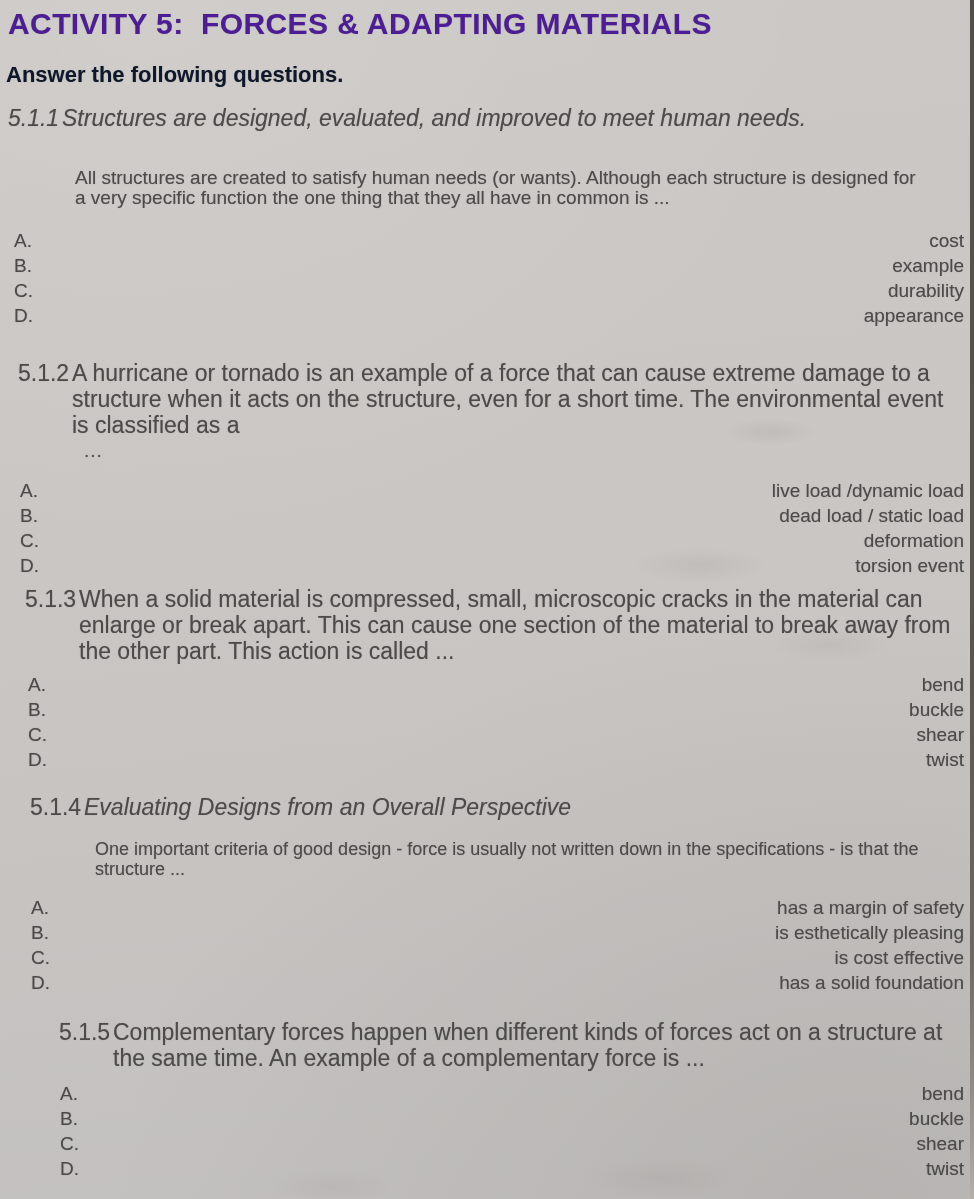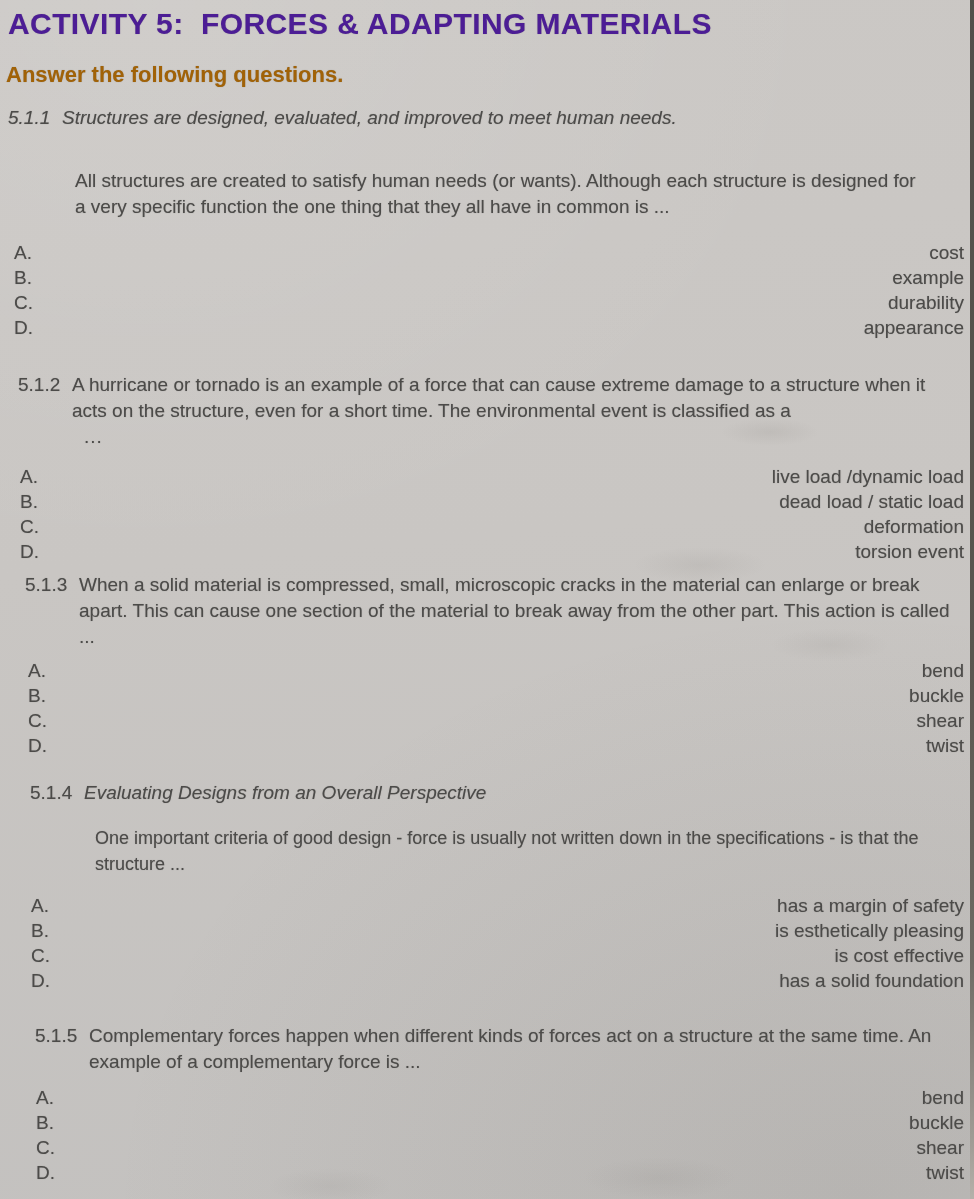--- a/index.html
+++ b/index.html
@@ -49,49 +49,49 @@
     line-height: 36px;
     letter-spacing: 0.4px;
     color: #4c1d95;
     white-space: pre-wrap;
   }
   .subtitle {
     margin: 20px 0 16px 6px;
     font-size: 22px;
     font-weight: bold;
     line-height: 26px;
-    color: #a16207;
+    color: #0f172a;
   }
   .q { --x: 8px; --optx: 14px; }
   .s1 { --x: 8px;  --optx: 14px; margin-top: 17px; }
   .s2 { --x: 18px; --optx: 20px; margin-top: 32px; }
   .s3 { --x: 25px; --optx: 28px; margin-top: 8px; }
   .s4 { --x: 30px; --optx: 31px; margin-top: 22px; }
-  .s5 { --x: 35px; --optx: 36px; margin-top: 30px; }
+  .s5 { --x: 35px; --optx: 36px; margin-top: 24px; padding-left: 24px; }
   .qline {
     display: flex;
     margin-left: var(--x);
-    font-size: 19px;
+    font-size: 23px;
     line-height: 26px;
   }
   .qnum {
     flex: 0 0 54px;
   }
   .qhead, .qtext {
     margin: 0;
     flex: 1;
   }
   .italic { font-style: italic; }
   .s2 .qtext { max-width: 885px; }
   .s3 .qtext { max-width: 900px; }
   .s5 .qtext { max-width: 850px; }
   .qbody {
     margin: 16px;
     font-size: 19px;
-    line-height: 26px;
+    line-height: 20px;
   }
   .s1 .qbody {
     margin-top: 37px;
     margin-left: calc(var(--x) + 67px);
     max-width: 845px;
   }
   .s4 .qbody {
     margin-top: 19px;
     margin-left: calc(var(--x) + 65px);
     max-width: 905px;

